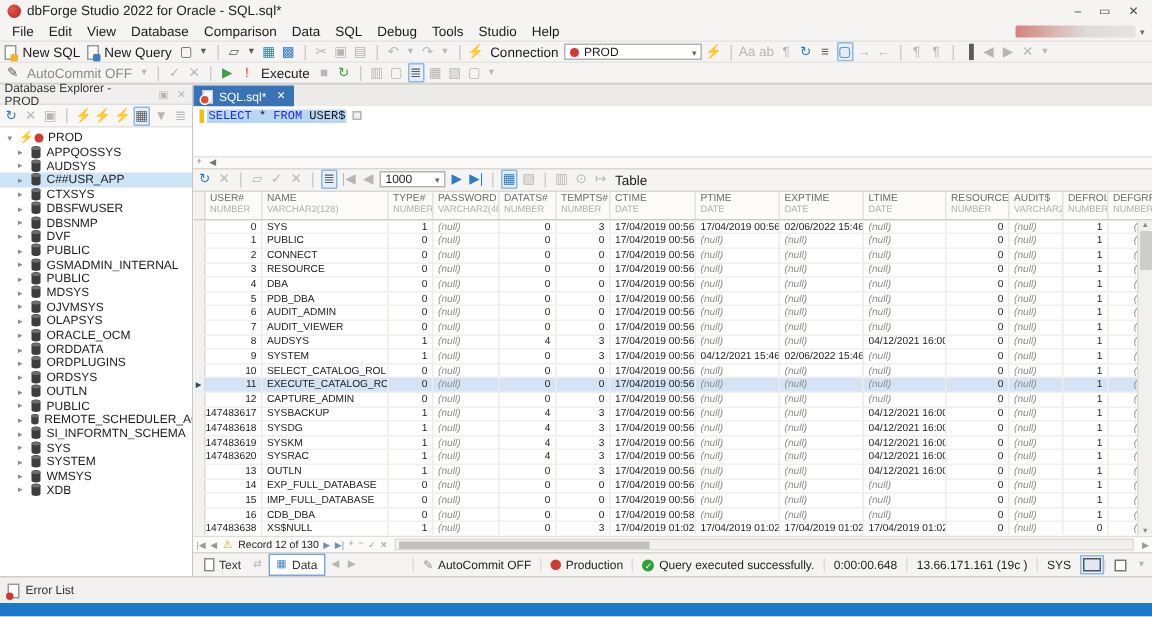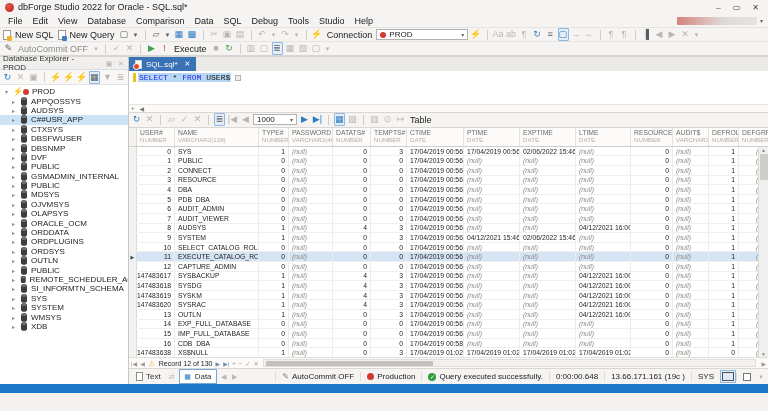--- a/index.html
+++ b/index.html
@@ -1245,15 +1245,19 @@
             </span>
           <span class="seg">
               <span class="sq"></span>
             </span>
           <span class="ic gray small">▾</span>
         </span>
       </div>
     </div>
   </div>
 
+  <div class="errorbar">
+    <span class="errico"></span>
+    <span>Error List</span>
+  </div>
 
   <div class="taskbar"></div>
 </div>
 
 </body></html>

